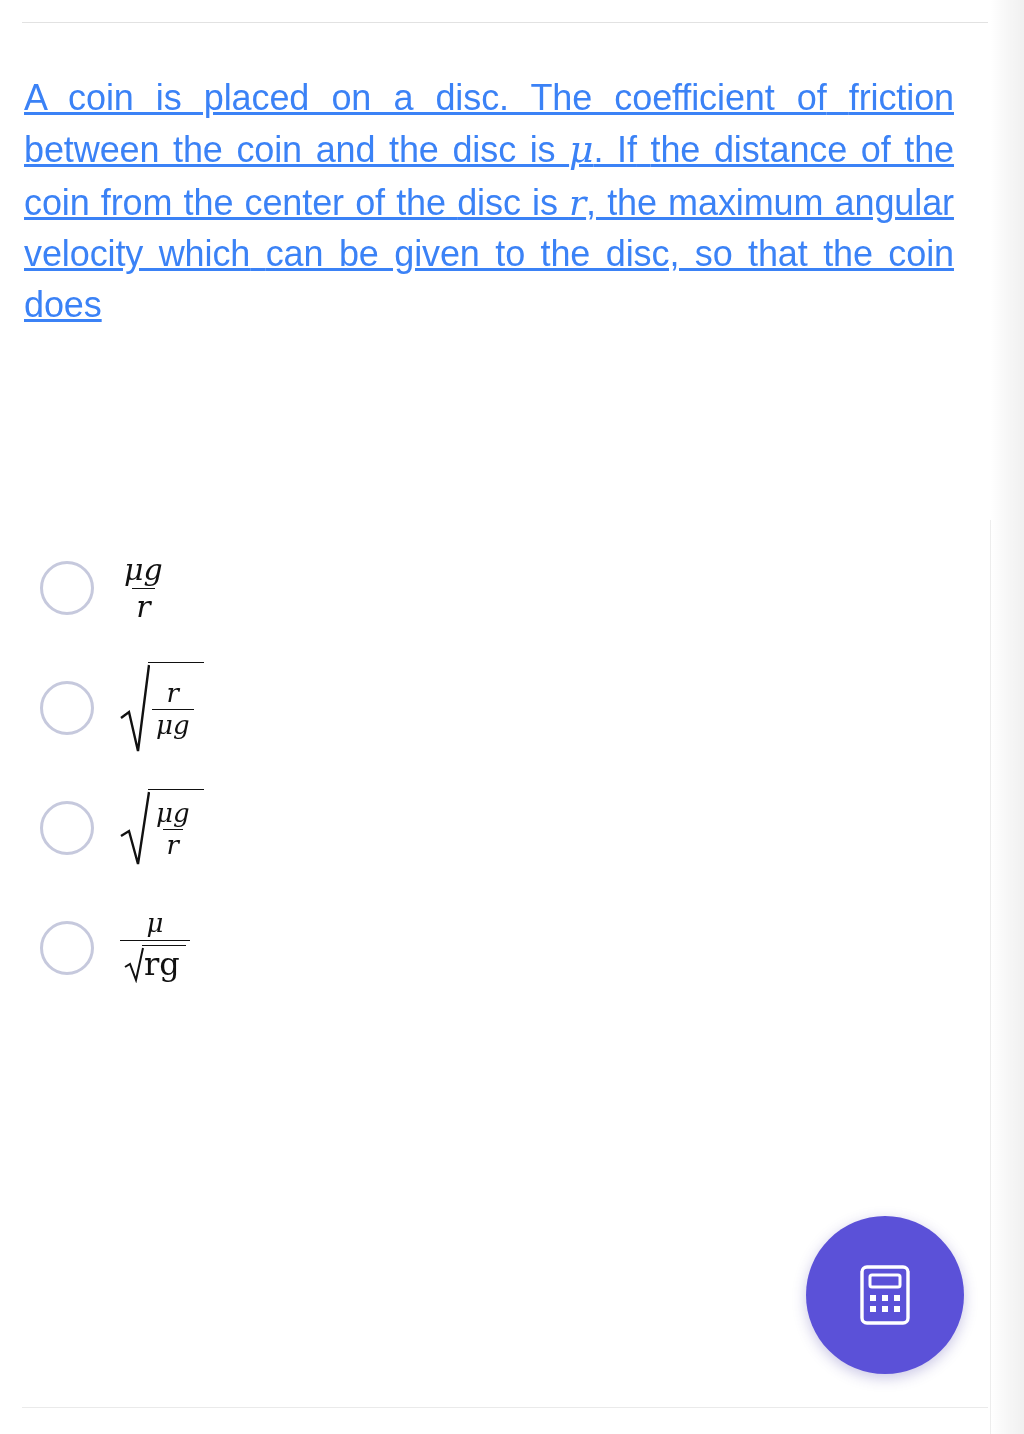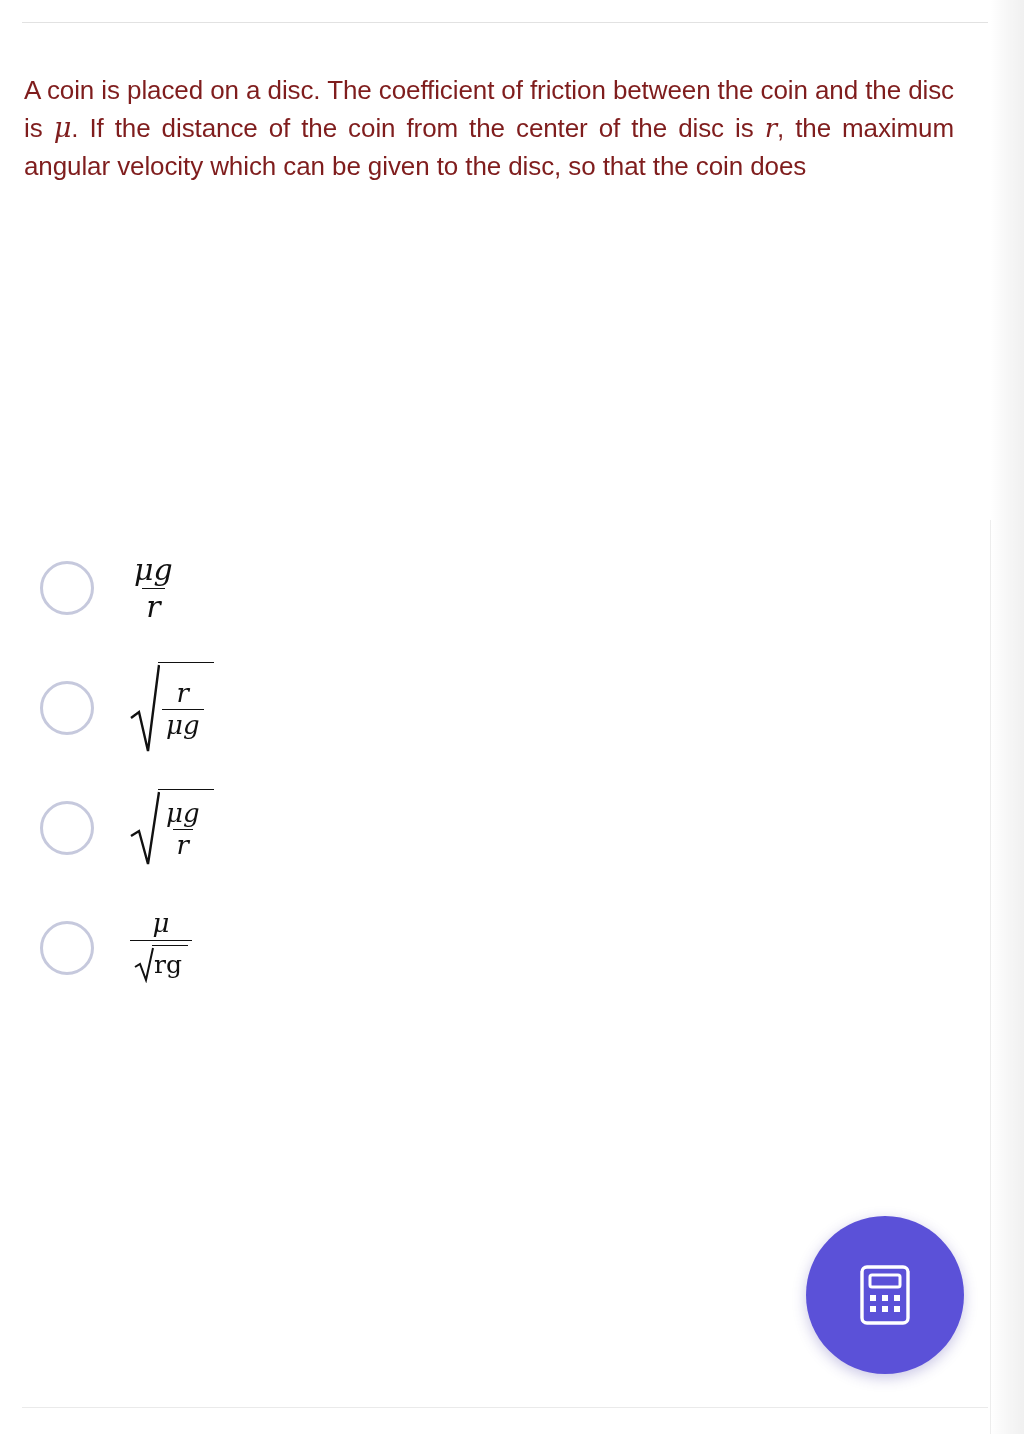--- a/index.html
+++ b/index.html
@@ -53,26 +53,27 @@
     right: 33px;
     width: 1px;
     background: rgba(0,0,0,0.07);
   }
 
   .question {
     position: absolute;
     top: 72px;
     left: 24px;
     width: 930px;
-    font-size: 26px;
+    font-size: 36px;
     line-height: 1.42;
     letter-spacing: -0.1px;
     text-align: justify;
     text-justify: inter-word;
-    color: #7f1d1d;
+    color: #3b82f6;
+    text-decoration: underline;
   }
   .question .lastline { display: block; text-align: left; }
 
   .mathvar {
     font-family: "DejaVu Serif", serif;
     font-style: italic;
     font-size: 1.0em;
   }
   .muvar {
     font-family: "DejaVu Serif", serif;
@@ -83,21 +84,21 @@
   .options {
     position: absolute;
     top: 528px;
     left: 40px;
     width: 800px;
   }
   .option {
     display: flex;
     align-items: center;
     min-height: 120px;
-    gap: 36px;
+    gap: 26px;
   }
   .radio {
     flex: 0 0 auto;
     width: 54px;
     height: 54px;
     border: 3px solid #c6c9dd;
     border-radius: 50%;
     box-sizing: border-box;
     background: #fff;
   }
@@ -236,21 +237,21 @@
         <span class="frac f-med">
           <span class="num">μ</span>
           <span class="den" style="font-style:normal;">
             <span class="sqrt" style="transform:translateY(2px);">
               <span class="sign" style="width:20px;">
                 <svg width="20" height="38" viewBox="0 0 20 38" aria-hidden="true">
                   <path d="M1 22 L6 19 L12 35 L19 3" stroke="#111" stroke-width="2" fill="none" stroke-linejoin="miter" stroke-linecap="butt"></path>
                 </svg>
               </span>
               <span class="radicand" style="padding:2px 6px 0 2px;">
-                <span style="font-size:25px;">rg</span>
+                <span style="font-size:32px;">rg</span>
               </span>
             </span>
           </span>
         </span>
       </div>
     </div>
 
   </div>
 
   <div class="calc-fab">

